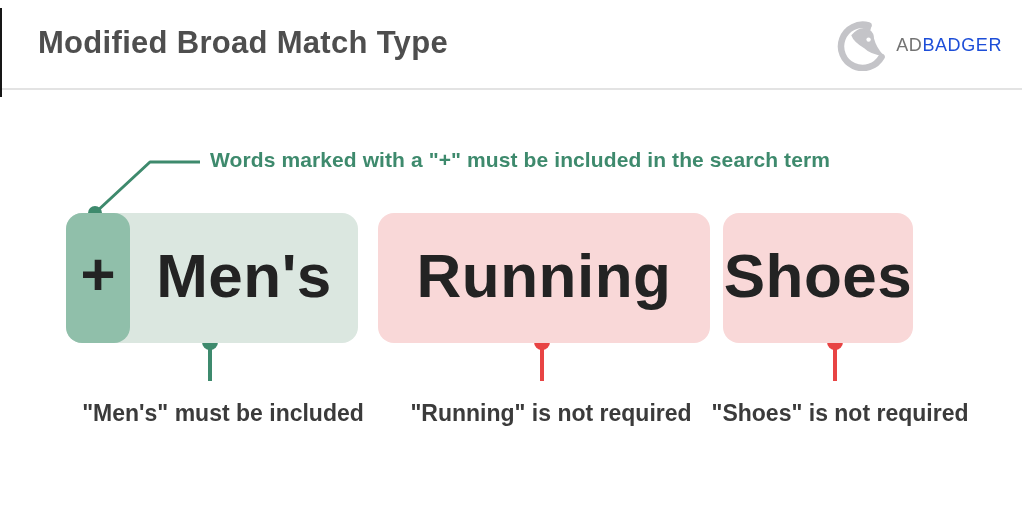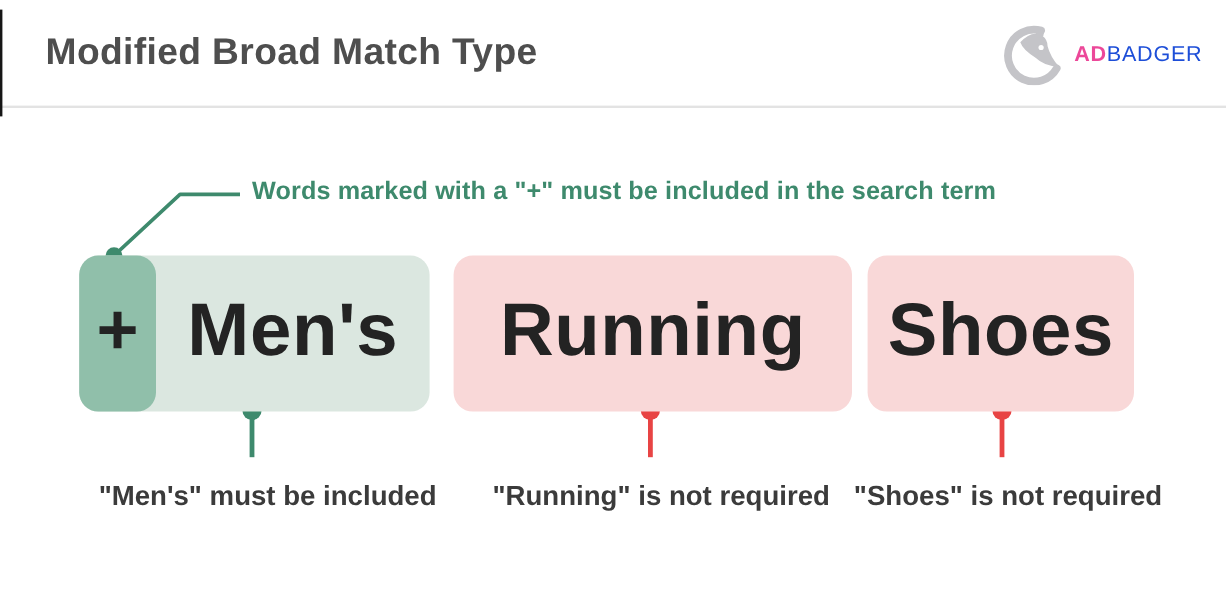--- a/index.html
+++ b/index.html
@@ -14,21 +14,21 @@
     background:#ffffff; border-bottom:2px solid #e3e3e3; box-sizing:border-box;
   }
   .edge-artifact { position:absolute; left:0; top:8px; width:2px; height:89px; background:#161616; }
   .title {
     position:absolute; left:38px; top:25px; font-size:31px; font-weight:700;
     color:#4e4e4e; letter-spacing:0.3px; white-space:nowrap;
   }
   .logo { position:absolute; right:20px; top:19px; display:flex; align-items:center; gap:9px; }
   .logo-icon { width:52px; height:52px; }
   .logo-text { font-size:18px; letter-spacing:0.6px; white-space:nowrap; }
-  .logo-ad { font-weight:700; color:#ec4899; }
+  .logo-ad { font-weight:400; color:#737373; }
   .logo-badger { font-weight:400; color:#1d4ed8; }
 
   
   .annotation {
     position:absolute; left:210px; top:148px; font-size:21px; font-weight:700;
     color:var(--green-accent); white-space:nowrap; letter-spacing:0.1px;
   }
 
   
   .overlay-svg { position:absolute; left:0; top:90px; width:1022px; height:416px; pointer-events:none; }
@@ -41,21 +41,21 @@
   .kw-box {
     position:absolute; top:213px; height:130px; border-radius:16px;
     display:flex; align-items:center; justify-content:center;
   }
   .kw-word {
     font-size:62px; font-weight:700; color:var(--dark-text);
     letter-spacing:0.5px; white-space:nowrap; padding-bottom:6px;
   }
   .box-men   { left:66px;  width:292px; background:var(--green-box); }
   .box-run   { left:378px; width:332px; background:var(--pink-box);align-items:center; }
-  .box-shoes { left:723px; width:222px; background:var(--pink-box);justify-content:center; }
+  .box-shoes { left:723px; width:190px; background:var(--pink-box);justify-content:center; }
   .plus-chip {
     position:absolute; left:0; top:0; width:64px; height:130px;
     background:var(--green-chip); border-radius:16px;
     display:flex; align-items:center; justify-content:center;
   }
   .plus-sign { font-size:60px; font-weight:700; color:var(--dark-text); padding-bottom:8px; }
   .word-men-wrap { position:absolute; left:64px; top:0; width:228px; height:130px;
     display:flex; align-items:center; justify-content:center; }
 
   

